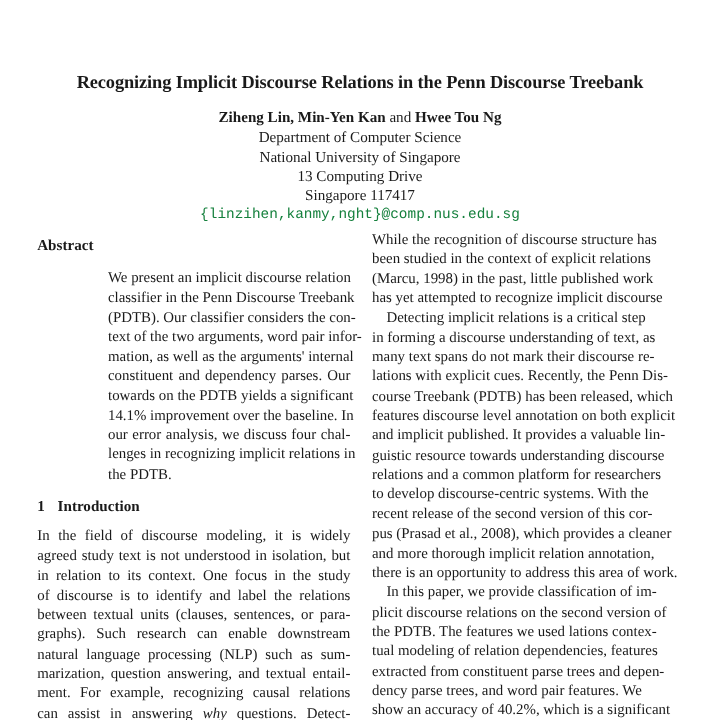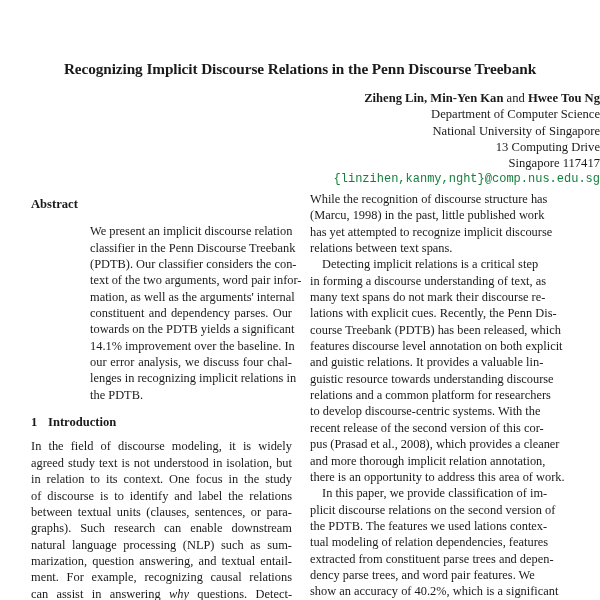--- a/index.html
+++ b/index.html
@@ -7,21 +7,21 @@
       width: 600px; height: 600px; overflow: hidden; position: relative;
       font-family: "Liberation Serif", "DejaVu Serif", serif;
       color: #1a1a1a;
     }
     .page { position: absolute; left: 0; top: 0; width: 600px; height: 600px; }
     .title {
       position: absolute; top: 60px; left: 0; width: 600px; text-align: center;
       font-weight: bold; font-size: 15.3px; letter-spacing: -0.1px;
     }
     .header-block {
-      position: absolute; top: 90px; left: 0; width: 600px; text-align: right;
+      position: absolute; top: 90px; left: 0; width: 600px; text-align: center;
       font-size: 12.6px; line-height: 16.3px;
     }
     .authors { font-weight: bold; }
     .authors .and { font-weight: normal; }
     .email { font-family: "Liberation Mono", "DejaVu Sans Mono", monospace; font-size: 12px; color: #15803d; }
     .col {
       position: absolute; font-size: 12.4px; line-height: 16.35px; text-align: justify;
     }
     .col-left { left: 31px; top: 196px; width: 261px; }
     .col-right { left: 310px; top: 191px; width: 222px; }
@@ -85,32 +85,32 @@
         <span class="line">natural language processing (NLP) such as sum-</span>
         <span class="line">marization, question answering, and textual entail-</span>
         <span class="line">ment.  For example, recognizing causal relations</span>
         <span class="line"><span>can assist in answering </span><i>why</i><span> questions.  Detect-</span></span>
       </div>
   </div>
 
   <div class="col col-right" id="intro-right">
       <div>
         <span class="line">While the recognition of discourse structure has</span>
+        <span class="line">been studied in the context of explicit relations</span>
         <span class="line">(Marcu, 1998) in the past, little published work</span>
         <span class="line">has yet attempted to recognize implicit discourse</span>
-        <span class="line last">relations between text spans.</span>
       </div>
       <div>
         <span class="line" style="text-indent: 12px;">Detecting implicit relations is a critical step</span>
         <span class="line">in forming a discourse understanding of text, as</span>
         <span class="line">many text spans do not mark their discourse re-</span>
         <span class="line">lations with explicit cues. Recently, the Penn Dis-</span>
         <span class="line">course Treebank (PDTB) has been released, which</span>
         <span class="line">features discourse level annotation on both explicit</span>
-        <span class="line">and guistic relations.  It provides a valuable lin-</span>
+        <span class="line">and implicit published.  It provides a valuable lin-</span>
         <span class="line">guistic resource towards understanding discourse</span>
         <span class="line">relations and a common platform for researchers</span>
         <span class="line">to develop discourse-centric systems.  With the</span>
         <span class="line">recent release of the second version of this cor-</span>
         <span class="line">pus (Prasad et al., 2008), which provides a cleaner</span>
         <span class="line">and more thorough implicit relation annotation,</span>
         <span class="line last">there is an opportunity to address this area of work.</span>
       </div>
       <div>
         <span class="line" style="text-indent: 12px;">In this paper, we provide classification of im-</span>

